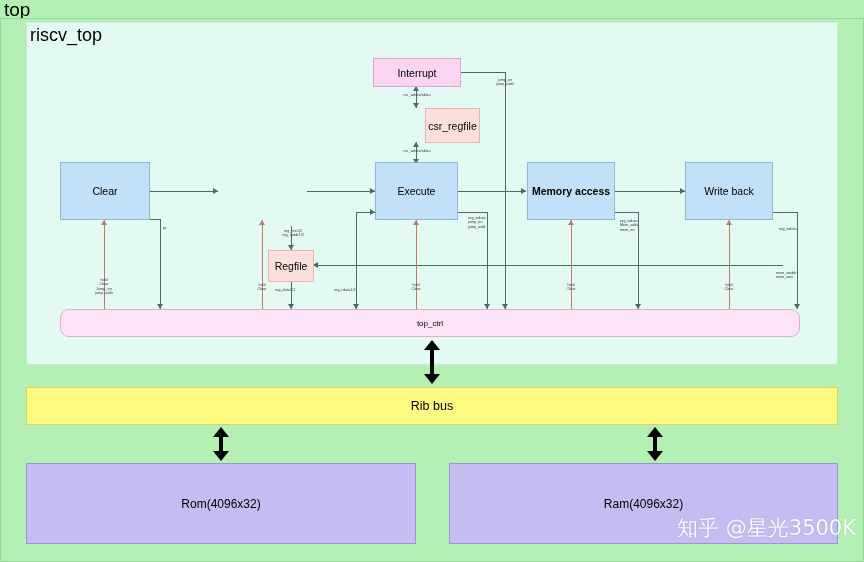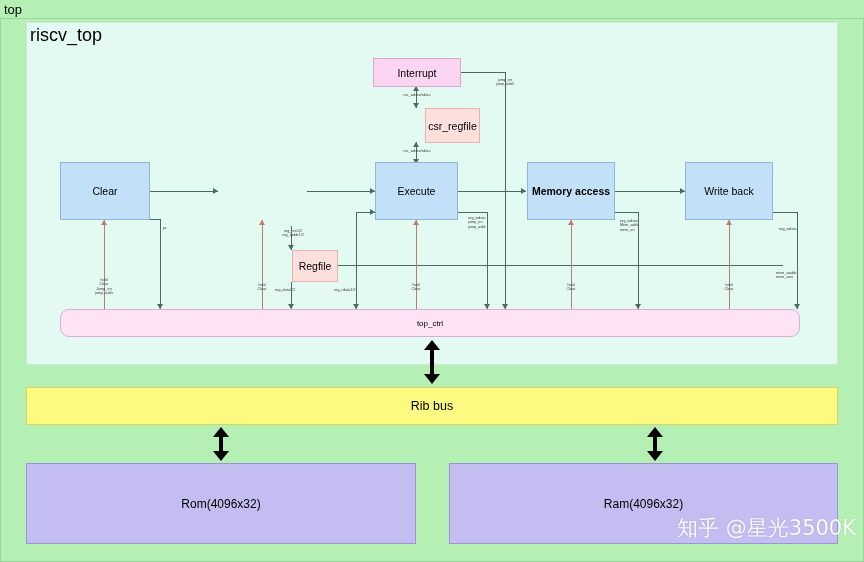--- a/index.html
+++ b/index.html
@@ -8,21 +8,21 @@
     background:#b4f0b4;
     font-family:"Liberation Sans",sans-serif;
     overflow:hidden;
     position:relative;
   }
   #stage{position:absolute;left:0;top:0;width:864px;height:562px;}
 
   
   .top-label{
     position:absolute;left:4px;top:3px;
-    font-size:13px;color:#000;line-height:14px;
+    font-size:19px;color:#000;line-height:14px;
   }
   .outer-box{
     position:absolute;left:0;top:18px;width:864px;height:544px;
     background:#b4f0b4;border:1px solid #9ad69a;box-sizing:border-box;
   }
 
   
   .riscv-box{
     position:absolute;left:26px;top:22px;width:812px;height:343px;
     background:#e3faf2;border:1px solid #cfe6dd;box-sizing:border-box;
@@ -181,21 +181,21 @@
   </div>
 
   <div class="blk blk-blue" style="left:527px;top:162px;width:88px;height:58px;font-weight:bold;">
     <span>Memory access</span>
   </div>
 
   <div class="blk blk-blue" style="left:685px;top:162px;width:88px;height:58px;">
     <span>Write back</span>
   </div>
 
-  <div class="blk blk-pinks" style="left:268px;top:250px;width:46px;height:32px;margin-left:24px;">
+  <div class="blk blk-pinks" style="left:268px;top:250px;width:46px;height:32px;">
     <span>Regfile</span>
   </div>
 
   <div class="blk blk-ctrl" style="left:60px;top:309px;width:740px;height:28px;border-radius:9px;">
     <span>top_ctrl</span>
   </div>
 
   <div class="blk blk-yellow" style="left:26px;top:387px;width:812px;height:38px;">
     <span>Rib bus</span>
   </div>

